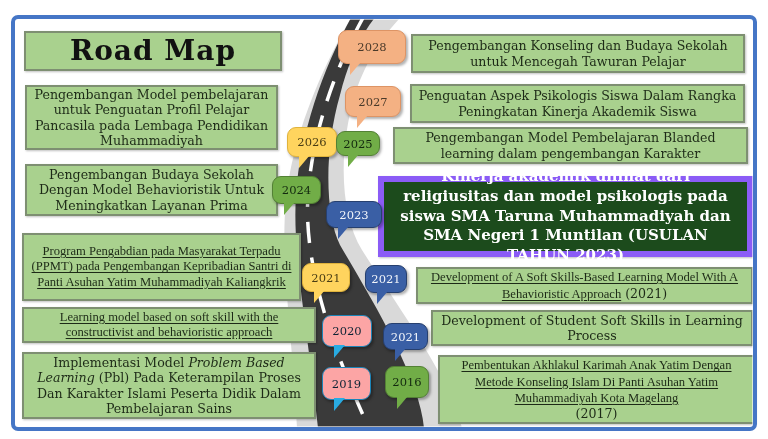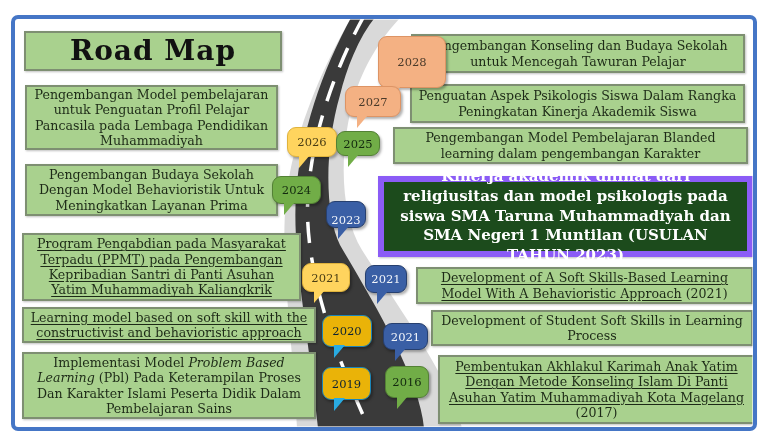--- a/index.html
+++ b/index.html
@@ -16,41 +16,41 @@
   
   #road{position:absolute;left:0;top:0;z-index:1;}
   
   .gbox{
     position:absolute;box-sizing:border-box;z-index:10;
     background:#A9D18E;border:2px solid #7E8F72;
     display:flex;align-items:center;justify-content:center;text-align:center;
     font-size:12.6px;line-height:1.22;color:#1d2a17;padding:2px 6px;
     box-shadow:1px 1px 2px rgba(0,0,0,.25);
   }
-  .gbox .u{text-decoration:underline;text-underline-offset:2px;}
+  .gbox .u{text-decoration:underline;text-underline-offset:2px;font-family:Liberation Serif, serif;}
   .title-box{font-size:28px;font-weight:bold;color:#111;letter-spacing:1px;}
   .center-box{
     background:#1C4B1C;border:6px solid #8b5cf6;color:#fff;
     font-weight:bold;font-size:15px;line-height:1.32;padding:4px 10px;
   }
   
   .callout{
     position:absolute;z-index:20;border-radius:9px;box-sizing:border-box;
     display:flex;align-items:center;justify-content:center;
     font-size:11.5px;box-shadow:1.5px 2px 2.5px rgba(0,0,0,.3);
   }
   .callout::after{
     content:"";position:absolute;bottom:-12px;left:11px;width:0;height:0;
     border-top:13px solid var(--c);border-right:11px solid transparent;
   }
   .peach {--c:#F4B183;background:#F4B183;border:1px solid #DD9465;color:#4a3a2a;}
   .yellow{--c:#FFD45E;background:#FFD45E;border:1px solid #E0B33C;color:#4a3d14;}
   .green {--c:#71AD47;background:#71AD47;border:1px solid #538135;color:#13290f;}
   .blue  {--c:#3A5FA5;background:#3A5FA5;border:1px solid #27406F;color:#f2f5fa;}
-  .cyan  {--c:#29ABE2;background:#eab308;border:1px solid #1B84B8;color:#0c2233;}
+  .cyan  {--c:#29ABE2;background:#fca5a5;border:1px solid #1B84B8;color:#0c2233;}
 </style>
 </head>
 <body>
 
 <div id="stage">
 
   <svg id="road" width="768" height="439" viewBox="0 0 768 439">
     <path fill="#D9D9D9" d="M352,16 C318,75 292,140 286,200 C280,260 292,330 297,428
          L462,428 C450,378 400,310 362,250 C340,215 338,150 355,95
          C362,70 380,38 402,16 Z"></path>
@@ -105,36 +105,36 @@
   </div>
 
   <div class="gbox" style="left:431px;top:310px;width:322px;height:36px;">
     <span>Development of Student Soft Skills in Learning Process</span>
   </div>
 
   <div class="gbox" style="left:438px;top:355px;width:317px;height:69px;">
     <span><span class="u">Pembentukan Akhlakul Karimah Anak Yatim Dengan Metode Konseling Islam Di Panti Asuhan Yatim Muhammadiyah Kota Magelang</span><span style="display:block">(2017)</span></span>
   </div>
 
-  <div class="callout peach" style="left:338px;top:36px;width:68px;height:52px;margin-left:40px;">
+  <div class="callout peach" style="left:338px;top:30px;width:68px;height:34px;">
     <span>2028</span>
   </div>
   <div class="callout peach" style="left:345px;top:86px;width:56px;height:31px;text-align:right;">
     <span>2027</span>
   </div>
   <div class="callout yellow" style="left:287px;top:106px;width:50px;height:30px;margin-top:21px;">
     <span>2026</span>
   </div>
   <div class="callout green" style="left:336px;top:131px;width:44px;height:25px;">
     <span>2025</span>
   </div>
   <div class="callout green" style="left:272px;top:176px;width:49px;height:28px;">
     <span>2024</span>
   </div>
-  <div class="callout blue" style="left:326px;top:201px;width:40px;height:27px;align-items:flex-end;">
+  <div class="callout blue" style="left:326px;top:201px;width:56px;height:27px;">
     <span>2023</span>
   </div>
   <div class="callout yellow" style="left:302px;top:263px;width:48px;height:29px;">
     <span>2021</span>
   </div>
   <div class="callout blue" style="left:365px;top:265px;width:42px;height:28px;">
     <span>2021</span>
   </div>
   <div class="callout cyan" style="left:322px;top:315px;width:50px;height:32px;">
     <span>2020</span>

